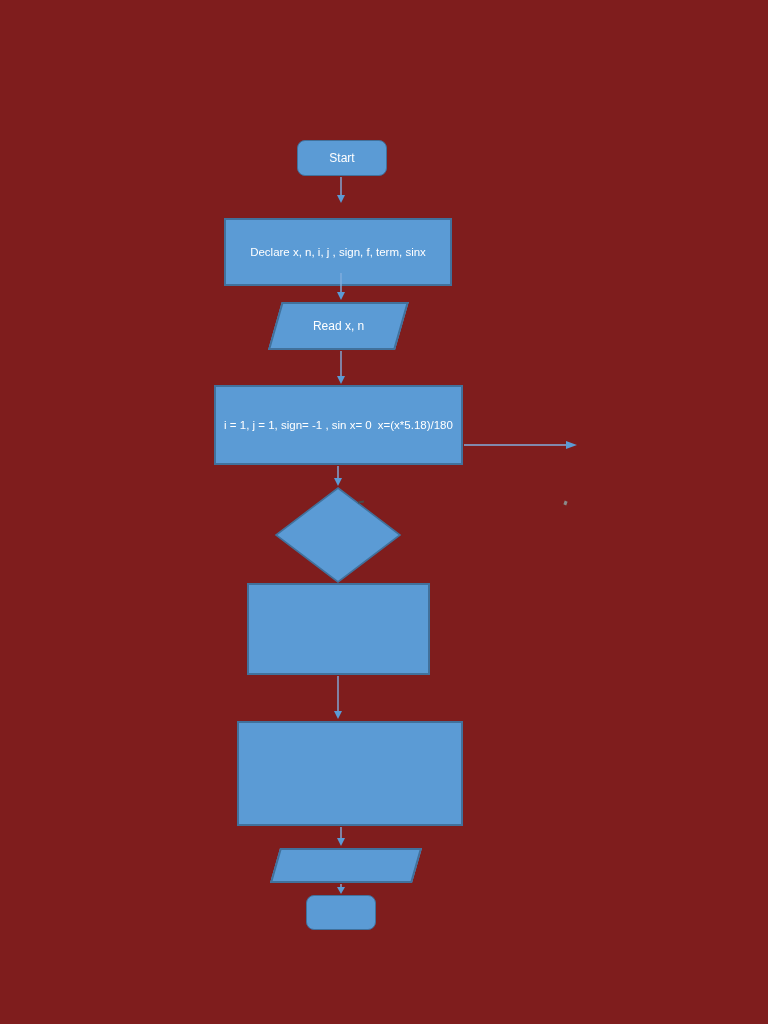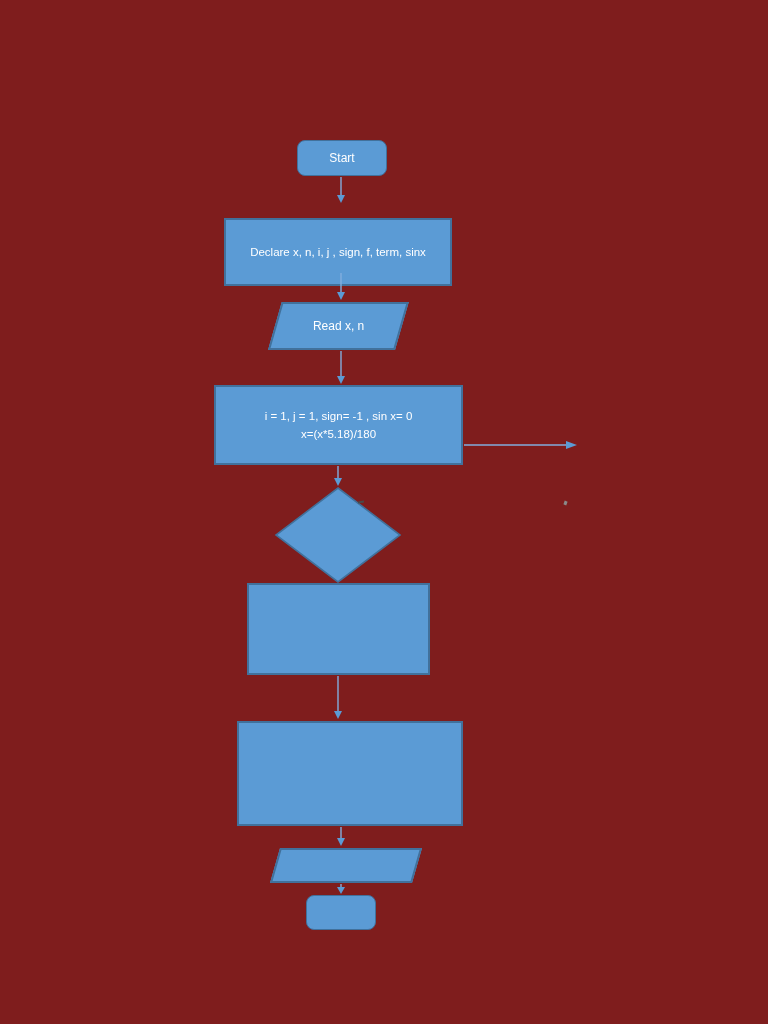--- a/index.html
+++ b/index.html
@@ -31,21 +31,21 @@
   .terminator { border-radius: 8px; border-width: 1.5px; }
   .parallelogram {
     transform: skewX(-16deg);
     transform-origin: bottom left;
   }
   .parallelogram .unskew {
     transform: skewX(16deg);
     display: block;
   }
   .proc-multiline {
-    flex-direction: column;
+    flex-direction: row;
     gap: 6px;
     justify-content: center;
   }
   .svg-layer {
     position: absolute;
     left: 0;
     top: 0;
     pointer-events: none;
   }
   .connector-line {

